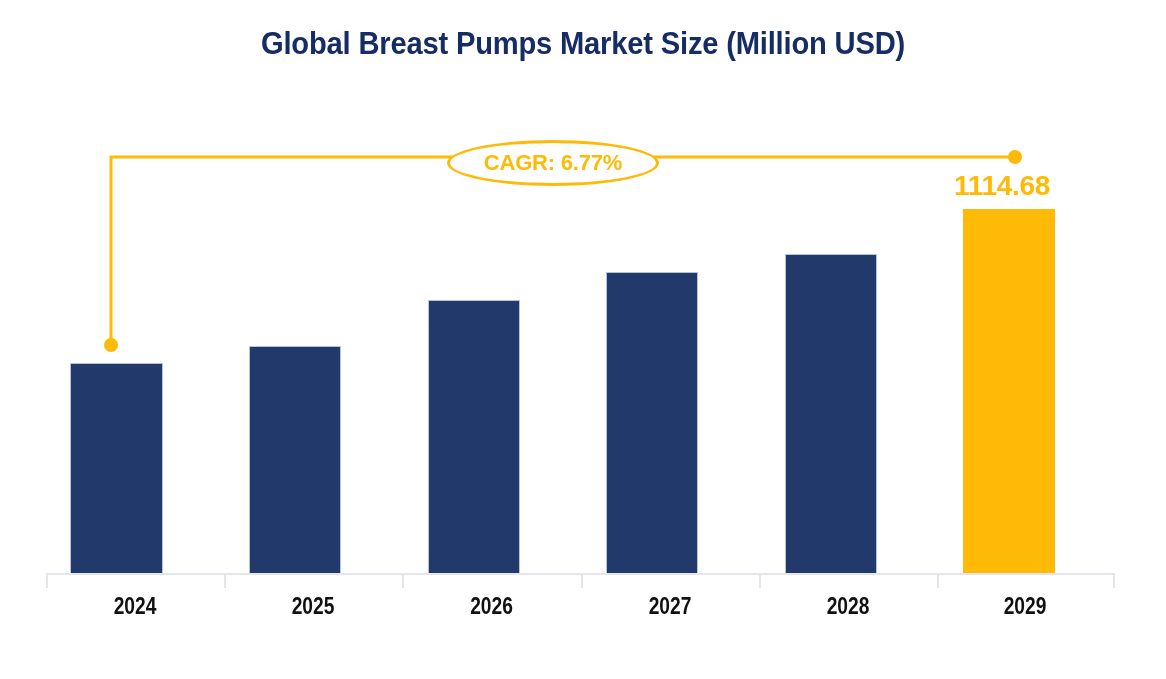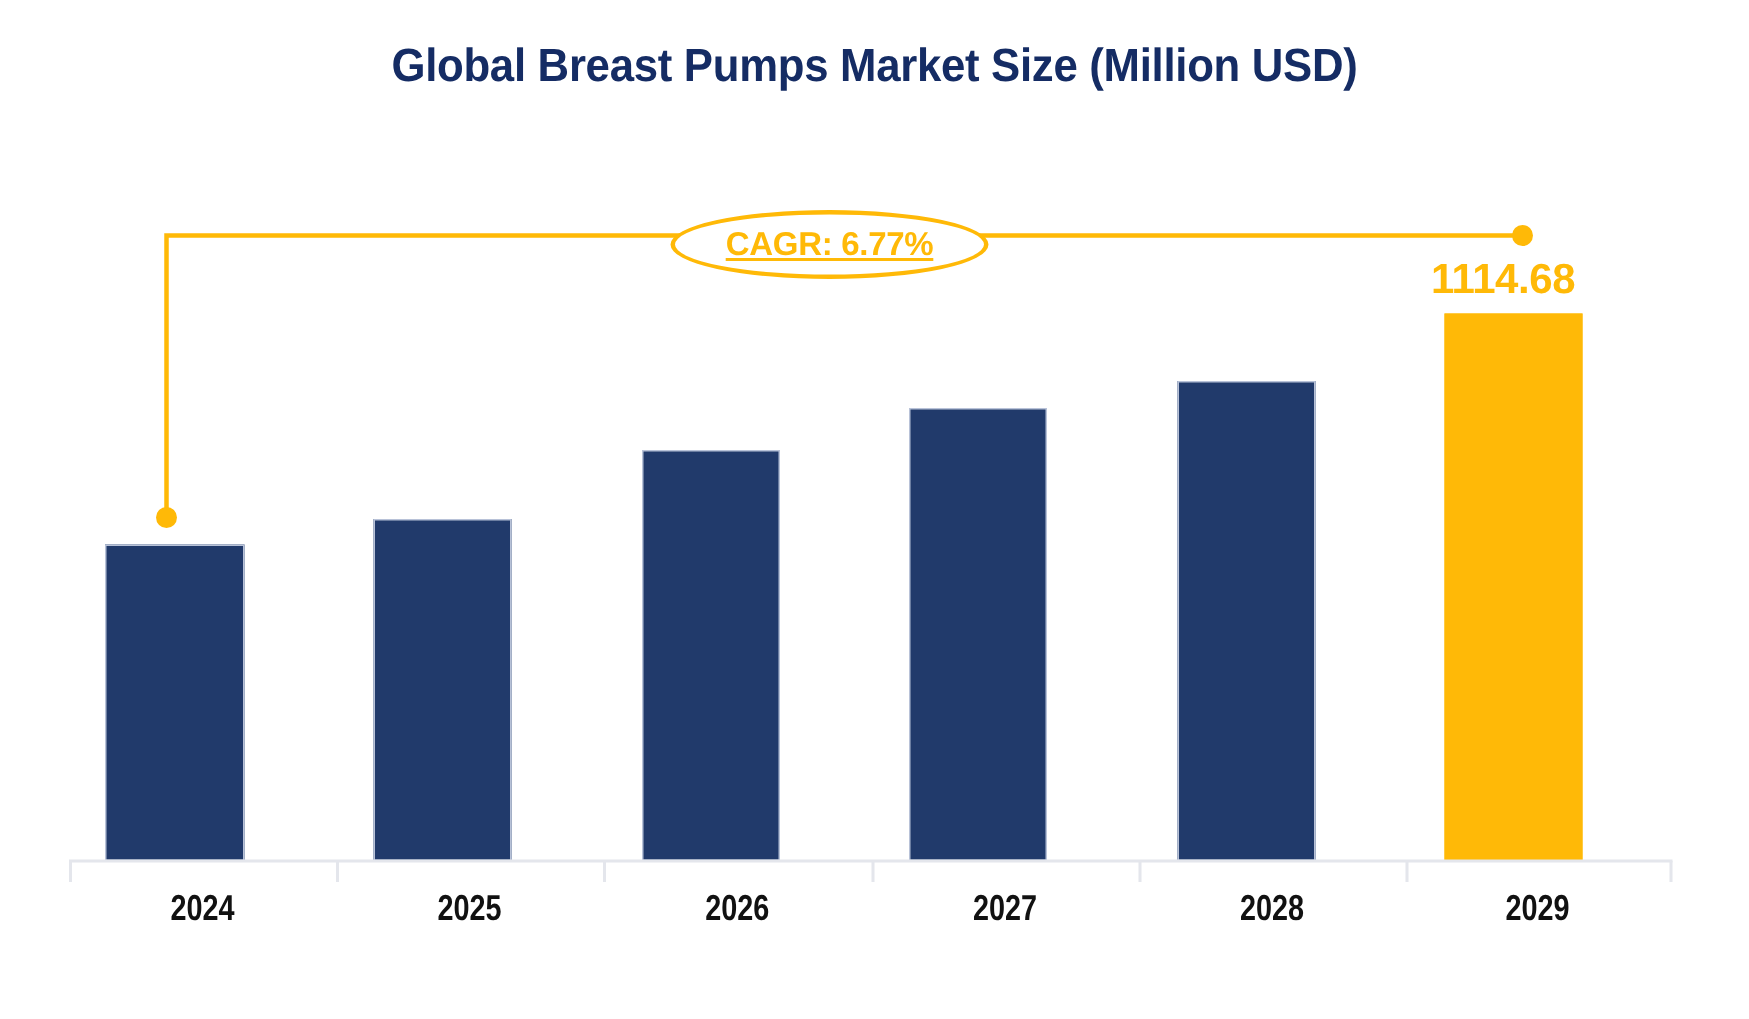--- a/index.html
+++ b/index.html
@@ -129,21 +129,20 @@
     top: 0;
     width: 212px;
     height: 46px;
     line-height: 46px;
     text-align: center;
     font-size: 22px;
     font-weight: bold;
     color: #FFB907;
     font-family: "Liberation Sans", sans-serif;
     letter-spacing: -0.2px;
-    text-decoration: underline;
   }
 </style>
 </head>
 <body>
 
 <div id="chart-root">
 
   <div class="chart-title">Global Breast Pumps Market Size (Million USD)</div>
 
   <div class="plot-area">

